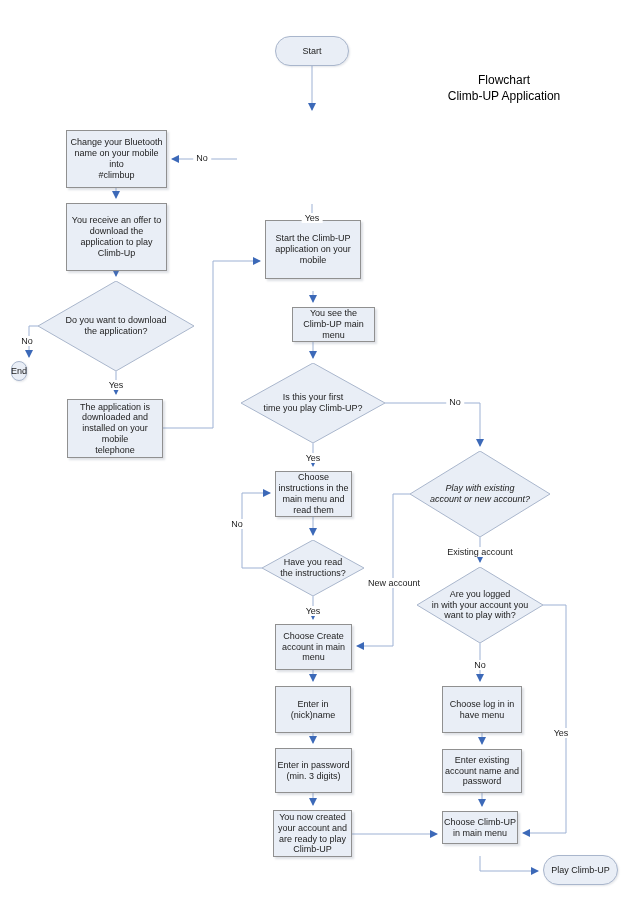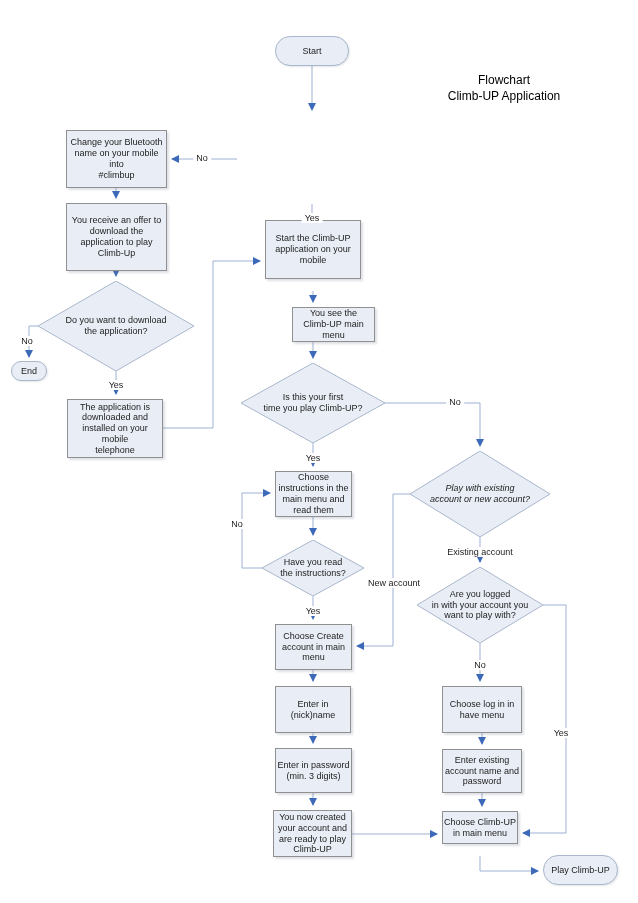--- a/index.html
+++ b/index.html
@@ -73,21 +73,21 @@
     <polyline points="482,793 482,806" marker-end="url(#arr)"></polyline>
     <polyline points="480,856 480,871 538,871" marker-end="url(#arr)"></polyline>
   </svg>
 
   <div class="title" style="left:504px; top:88px;">Flowchart
 Climb-UP Application</div>
 
   <div class="node terminal" style="left:275px; top:36px; width:74px; height:30px;">
     <span class="nlabel">Start</span>
   </div>
-  <div class="node terminal" style="left:11px; top:361px; width:36px; height:20px;">
+  <div class="node terminal" style="left:11px; top:361px; width:16px; height:20px;">
     <span class="nlabel">End</span>
   </div>
   <div class="node terminal" style="left:543px; top:855px; width:75px; height:30px;">
     <span class="nlabel">Play Climb-UP</span>
   </div>
 
   <div class="node diamond" style="left:38px; top:281px; width:156px; height:90px;">
     <svg viewBox="0 0 100 100" preserveAspectRatio="none">
         <polygon points="0,50 50,0 100,50 50,100"></polygon>
       </svg>

